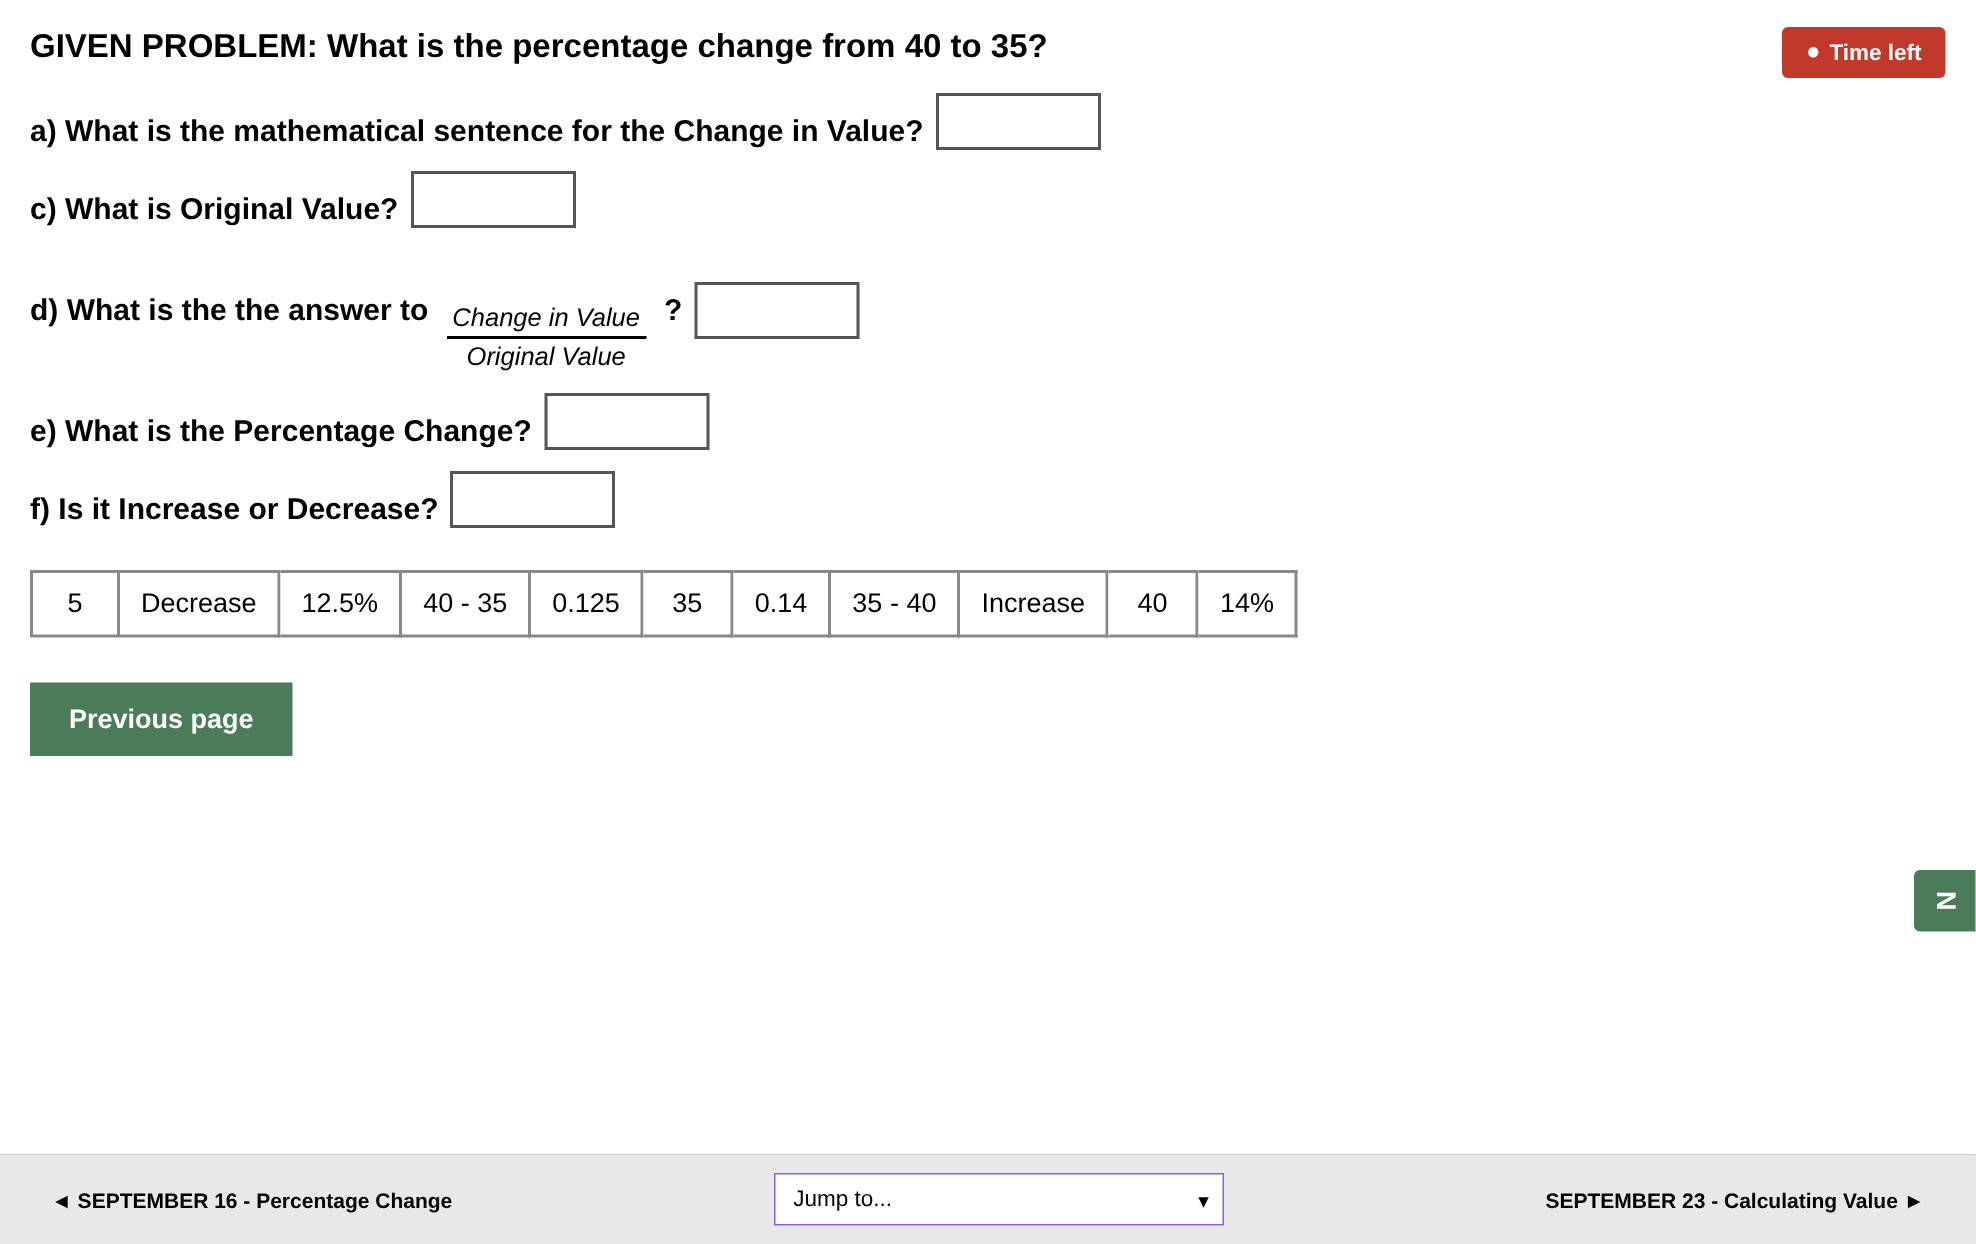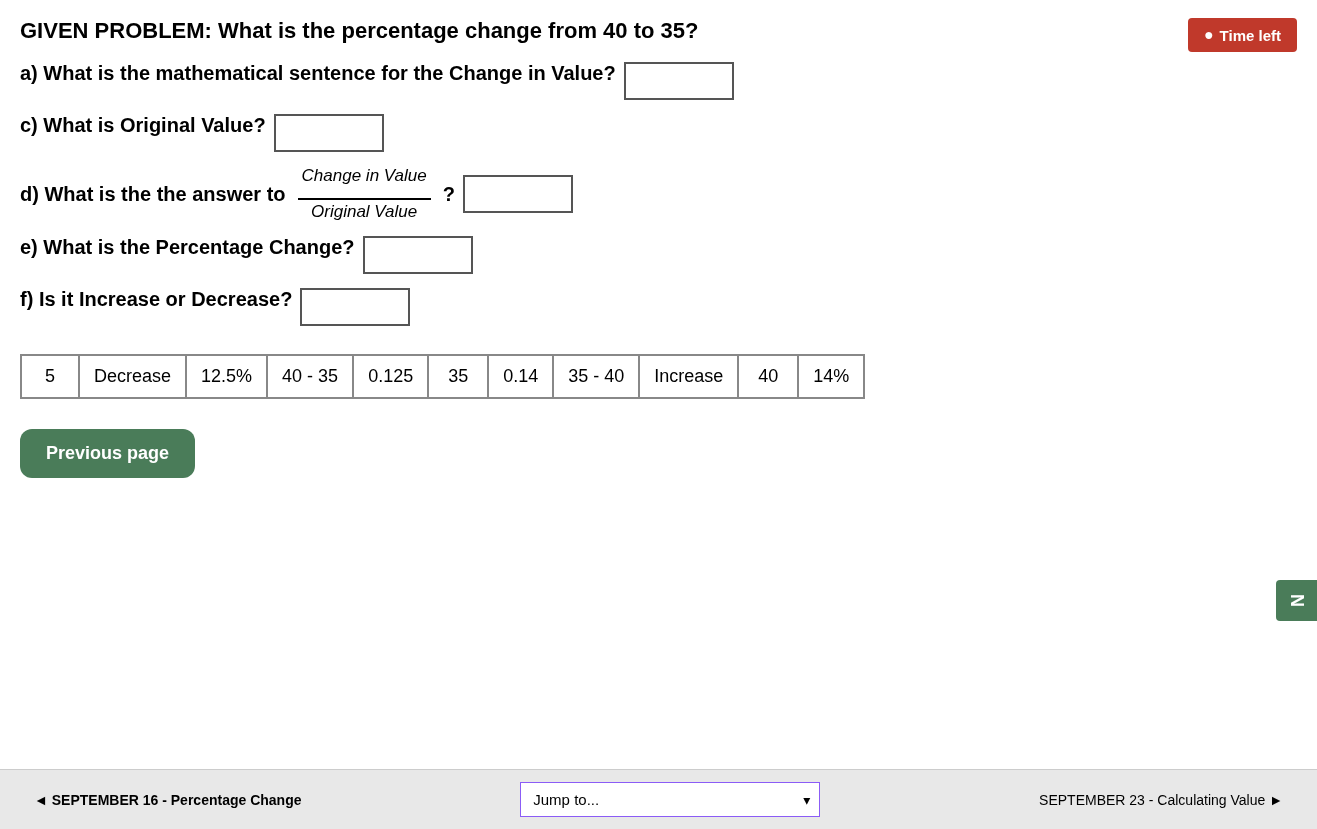--- a/index.html
+++ b/index.html
@@ -48,21 +48,21 @@
     .time-left-btn .clock-icon {
       font-size: 16px;
     }
 
     .content-area {
       padding: 0 20px;
     }
 
     .question-row {
       display: flex;
-      align-items: flex-start;
+      align-items: flex-end;
       margin-bottom: 14px;
       font-size: 20px;
       font-weight: bold;
       color: #000;
       flex-wrap: wrap;
       gap: 8px;
     }
 
     .answer-box {
       border: 2px solid #555;
@@ -77,22 +77,23 @@
       flex-direction: column;
       align-items: center;
       font-style: italic;
       font-size: 17px;
       font-weight: normal;
       margin: 0 4px;
     }
 
     .fraction-numerator {
       border-bottom: 2px solid #000;
-      padding: 0 4px 12px 4px;
+      padding: 0 4px 2px 4px;
       font-style: italic;
+      margin-top: 36px;
     }
 
     .fraction-denominator {
       padding: 2px 4px 0 4px;
     }
 
     .question-d {
       align-items: center;
     }
 
@@ -128,21 +129,21 @@
       gap: 0;
     }
 
     .prev-page-btn {
       background: #4a7c59;
       color: white;
       border: none;
       padding: 14px 26px;
       font-size: 18px;
       font-weight: bold;
-      border-radius: 12px;
+      border-radius: 0;
       cursor: pointer;
     }
 
     .next-btn-right {
       position: fixed;
       right: 0;
       top: 580px;
       background: #4a7c59;
       color: white;
       border: none;
@@ -209,21 +210,21 @@
       transform: translateY(-50%);
       pointer-events: none;
       font-size: 14px;
     }
 
     .footer-next {
       display: flex;
       align-items: center;
       gap: 6px;
       font-size: 14px;
-      font-weight: normal;
+      font-weight: bold;
       color: #000;
       cursor: pointer;
       min-width: 220px;
       justify-content: flex-end;
     }
   </style>
 </head>
 <body>
 
 <div class="top-bar">

